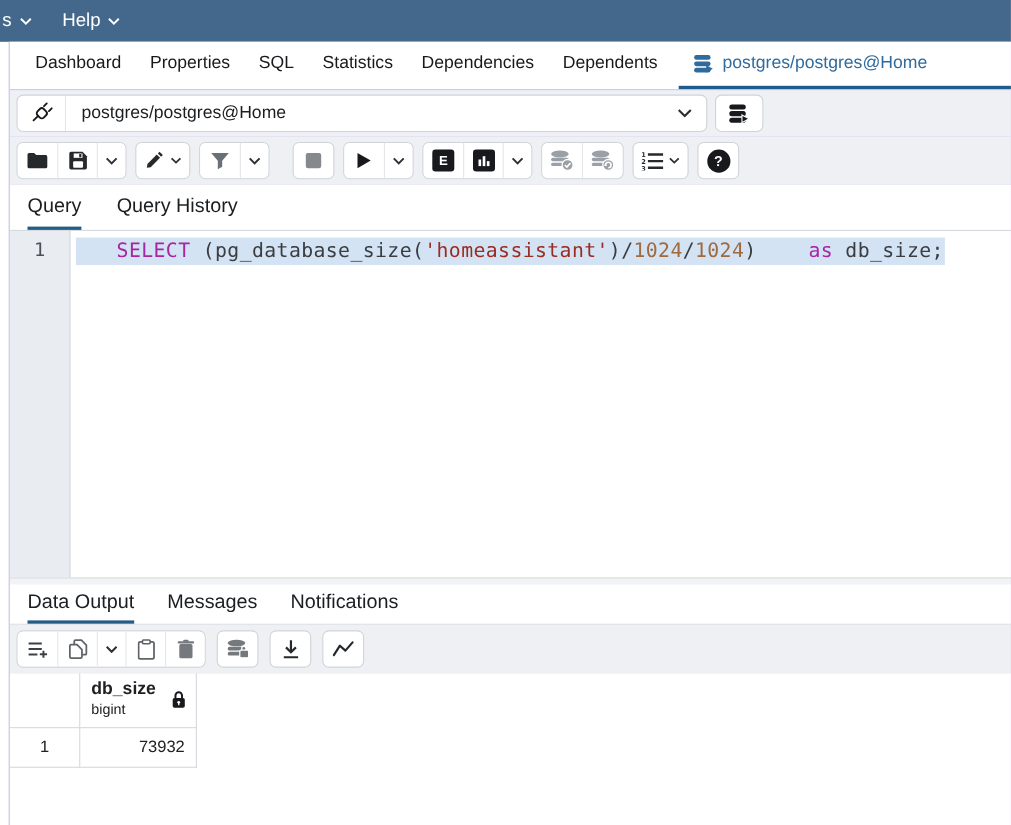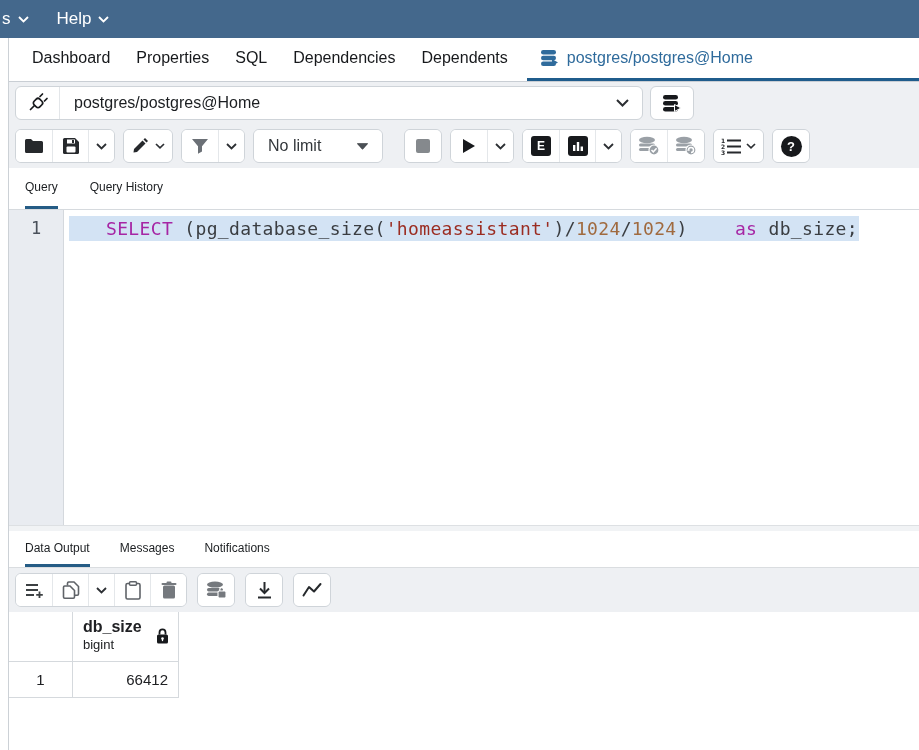--- a/index.html
+++ b/index.html
@@ -52,21 +52,21 @@
                   padding: 0 14px; font-size: 16px; color: #33373b; cursor: pointer; }
   .badge { width: 20px; height: 20px; background: #17191c; border-radius: 3px; color: #fff;
            display: flex; align-items: center; justify-content: center; font-size: 12px; font-weight: bold; }
   .help-circle { width: 21px; height: 21px; background: #17191c; border-radius: 50%; color: #fff;
                  display: flex; align-items: center; justify-content: center; font-size: 13px; font-weight: bold; }
   .stop-sq { width: 14px; height: 14px; background: #85898d; border-radius: 2px; }
 
   
   .qtabs { height: 42px; background: #fff; border-bottom: 1px solid #d6dade;
            display: flex; align-items: stretch; padding-left: 16px; gap: 32px; flex: none; }
-  .qtab { display: flex; align-items: center; font-size: 12px; color: #1b1e21;
+  .qtab { display: flex; align-items: center; font-size: 18px; color: #1b1e21;
           border-bottom: 3px solid transparent; cursor: pointer; }
   .qtab.active { border-bottom-color: #255c85; }
 
   
   .editor { flex: none; height: 315px; display: flex; background: #fff; }
   .gutter { width: 55px; background: #e9ecf1; border-right: 1px solid #d4d8dd;
             font-family: "DejaVu Sans Mono", monospace; font-size: 17px; color: #49505a;
             text-align: center; padding-top: 8px; flex: none; }
   .code { flex: 1; padding: 8px 0 0 5px; font-family: "DejaVu Sans Mono", monospace;
           font-size: 18px; letter-spacing: 0.35px; white-space: pre; color: #3a3d41; }
@@ -134,20 +134,23 @@
       <div class="otab">
           <span>Dashboard</span>
         </div>
       <div class="otab">
           <span>Properties</span>
         </div>
       <div class="otab">
           <span>SQL</span>
         </div>
       <div class="otab">
+          <span>Statistics</span>
+        </div>
+      <div class="otab">
           <span>Dependencies</span>
         </div>
       <div class="otab">
           <span>Dependents</span>
         </div>
       <div class="otab active">
         <span>
           <svg width="19" height="18" viewBox="0 0 19 18">
             <g fill="#2f6b9c">
               <rect x="1" y="1" width="15" height="4.4" rx="2.2"></rect>
@@ -236,29 +239,20 @@
               <path d="M1 1 H17 L11 8.2 V13.5 L7 15.8 V8.2 Z" fill="#6b7076"></path>
             </svg>
         </button>
         <button class="tb narrow">
           <svg width="11" height="7" viewBox="0 0 11 7">
               <polyline points="1,1 5.5,5.5 10,1" fill="none" stroke="#2c2f33" stroke-width="1.8"></polyline>
             </svg>
         </button>
       </div>
 
-      <div class="grp">
-        <div class="tb limit-select">
-          <span>No limit</span>
-          <svg width="11" height="7" viewBox="0 0 11 7">
-              <polygon points="0,0.5 11,0.5 5.5,6.5" fill="#4b5step056"></polygon>
-              <polygon points="0,0.5 11,0.5 5.5,6.5" fill="#4b5056"></polygon>
-            </svg>
-        </div>
-      </div>
 
       <div class="grp" style="margin-left:13px">
         <button class="tb">
           <span class="stop-sq"></span>
         </button>
       </div>
 
       <div class="grp">
         <button class="tb">
           <svg width="14" height="16" viewBox="0 0 14 16">
@@ -464,18 +458,18 @@
               <rect x="1" y="6.5" width="11" height="9" rx="1.6" fill="#17191c"></rect>
               <path d="M3.5 6.5 V4.4 a3 3 0 0 1 6 0 V6.5" fill="none" stroke="#17191c" stroke-width="1.8"></path>
               <circle cx="6.5" cy="10.5" r="1.3" fill="#fff"></circle>
               <rect x="5.9" y="10.5" width="1.2" height="2.6" fill="#fff"></rect>
             </svg>
           </span>
         </div>
       </div>
       <div class="g-row">
         <div class="g-rownum">1</div>
-        <div class="g-cell">66412</div>
+        <div class="g-cell">73932</div>
       </div>
     </div>
 
   </div>
 </div>
 
 </body></html>

